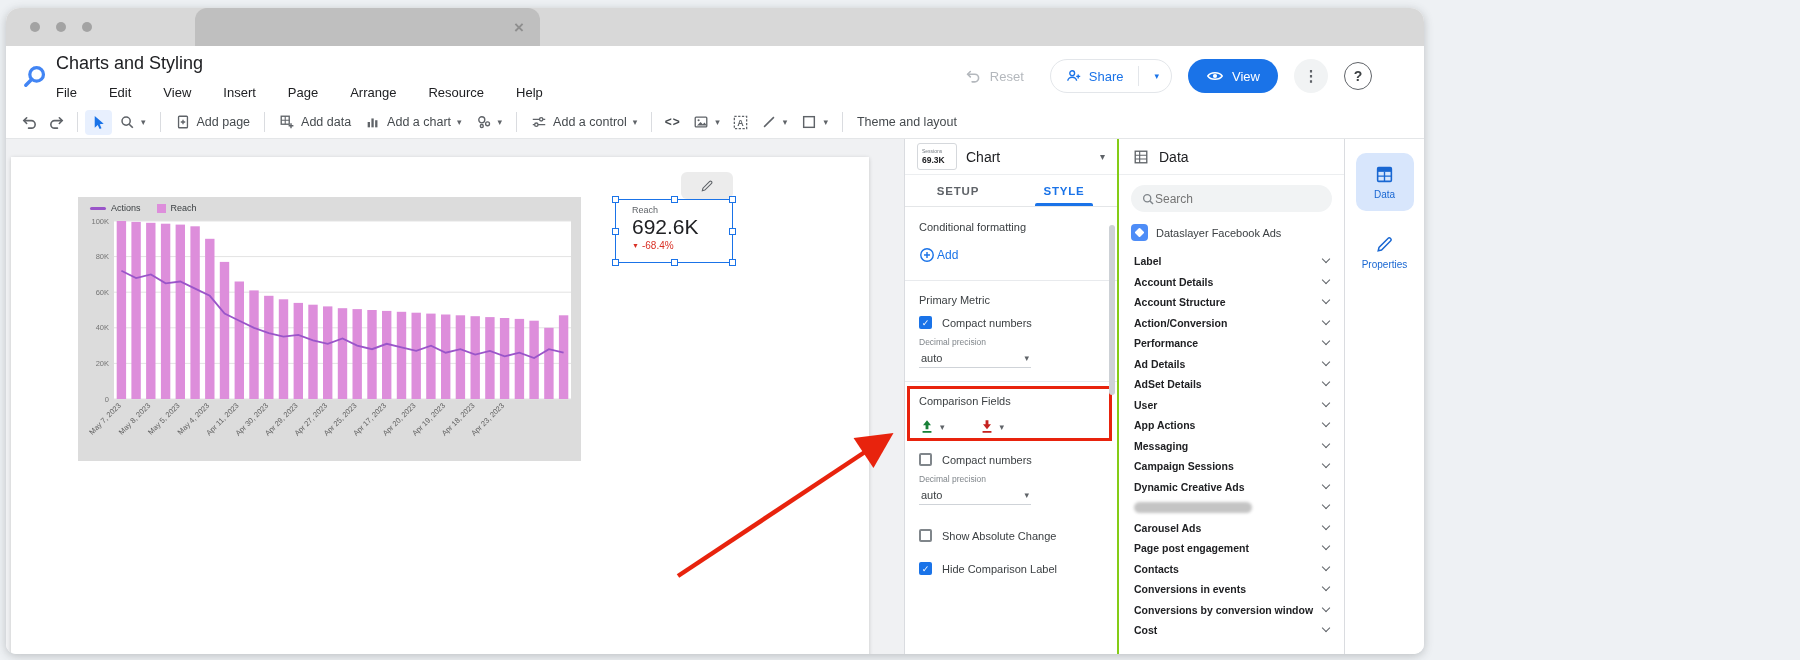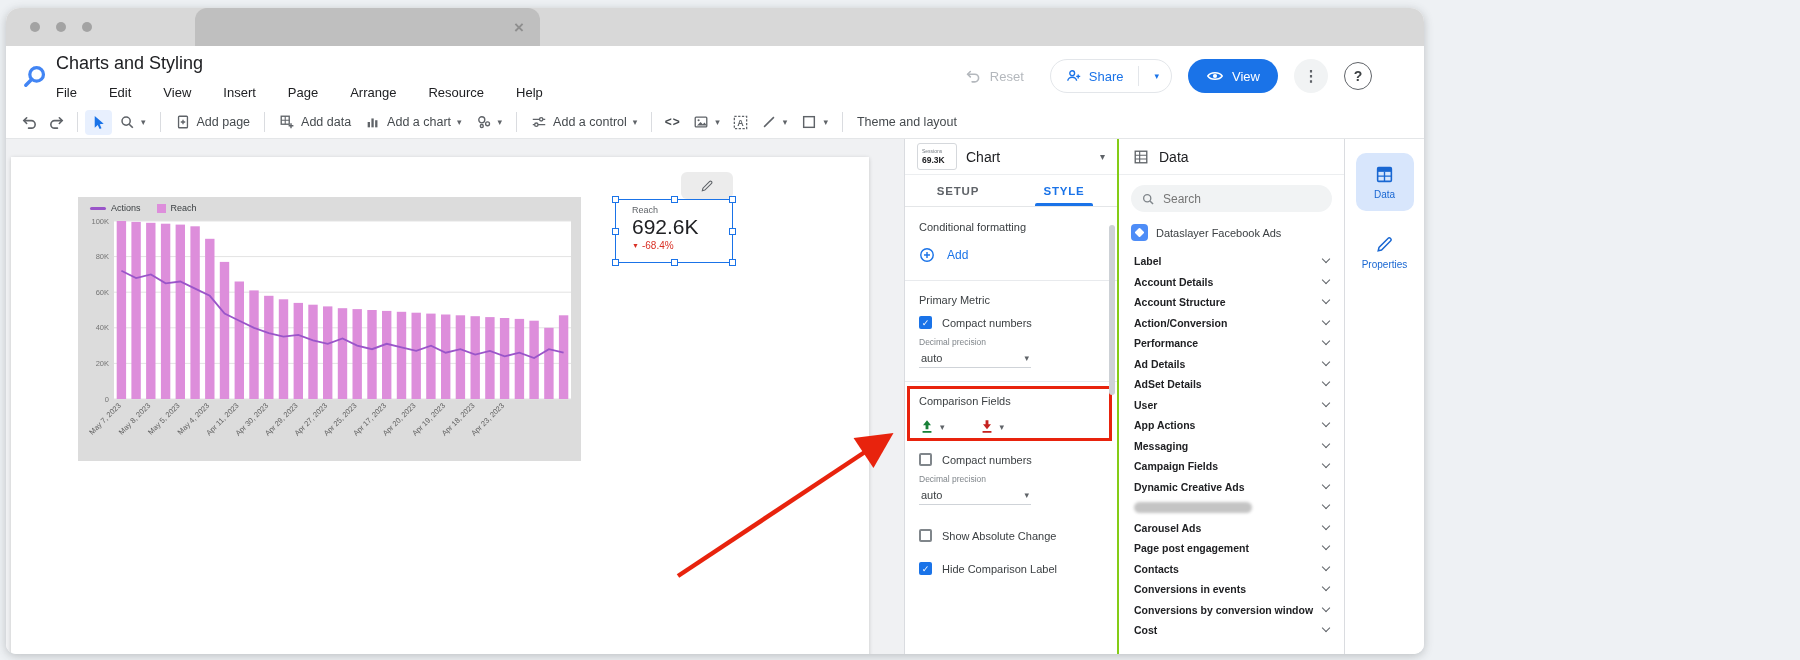--- a/index.html
+++ b/index.html
@@ -72,40 +72,40 @@
   .thumb .tl{font-size:5px;color:#747b82;}
   .thumb .tv{font-size:8.5px;color:#202124;font-weight:bold;}
   .props-title{font-size:14px;font-weight:500;color:#202124;flex:1;}
   .head-caret{color:#5f6368;font-size:10px;}
   .props-tabs{height:32px;flex:none;display:flex;border-bottom:1px solid #e4e6e8;}
   .ptab{flex:1;display:flex;align-items:center;justify-content:center;font-size:11.5px;letter-spacing:.8px;color:#5f6368;font-weight:bold;position:relative;}
   .ptab.active{color:#1a73e8;}
   .ptab.active::after{content:"";position:absolute;bottom:0;left:50%;transform:translateX(-50%);width:58px;height:3px;background:#1a73e8;border-radius:2px 2px 0 0;}
   .props-body{flex:1;padding:14px 14px 0;overflow:hidden;position:relative;}
   .sec-label{font-size:11px;color:#3c4043;font-weight:500;margin-bottom:10px;}
-  .add-btn{display:flex;align-items:center;gap:12px;color:#1a73e8;font-size:12px;font-weight:500;height:24px;}
+  .add-btn{display:flex;align-items:center;gap:2px;color:#1a73e8;font-size:12px;font-weight:500;height:24px;}
   hr.div{border:none;border-top:1px solid #e8eaed;margin:13px -14px;}
   .cbrow{display:flex;align-items:center;gap:10px;margin:2px 0 8px;font-size:11px;color:#3c4043;}
   .cb{width:13px;height:13px;border-radius:2px;flex:none;display:flex;align-items:center;justify-content:center;}
   .cb.on{background:#1a73e8;color:#fff;font-size:9px;}
   .cb.off{border:2px solid #80868b;background:#fff;}
   .tiny-label{font-size:8.5px;color:#80868b;margin:6px 0 2px;}
   .select{width:112px;display:flex;align-items:center;justify-content:space-between;border-bottom:1px solid #cfd3d8;padding:3px 2px;font-size:11px;color:#3c4043;}
   .comparison{position:relative;margin:2px 0 14px;}
   .comp-row{display:flex;align-items:center;gap:34px;padding:2px 0 4px;}
   .comp-item{display:flex;align-items:center;gap:5px;}
   .red-box{position:absolute;left:-12px;right:-9px;top:-9px;bottom:-2px;border:3px solid #e8230d;pointer-events:none;z-index:5;}
   .gap22{height:22px;}
   .gap10{height:10px;}
   .pscroll{position:absolute;right:2px;top:86px;width:6px;height:170px;background:#cdd1d6;border-radius:3px;z-index:6;}
 
   
   .datap{width:226px;flex:none;background:#fff;border-right:1px solid #dadce0;display:flex;flex-direction:column;}
   .datap-head{height:36px;flex:none;display:flex;align-items:center;gap:10px;padding:0 14px;border-bottom:1px solid #eceef0;font-size:14px;font-weight:500;color:#202124;}
-  .search{margin:10px 12px 6px;height:27px;background:#f1f3f4;border-radius:14px;display:flex;align-items:center;padding:0 10px;gap:8px;flex:none;}
+  .search{margin:10px 12px 6px;height:27px;background:#f1f3f4;border-radius:14px;display:flex;align-items:center;padding:0 10px;flex:none;}
   .search input{border:none;background:transparent;outline:none;font-size:12px;color:#3c4043;width:140px;font-family:inherit;}
   .source{display:flex;align-items:center;gap:8px;margin:6px 12px 10px;flex:none;}
   .src-icon{width:17px;height:17px;border-radius:4px;background:#4e8df7;display:flex;align-items:center;justify-content:center;flex:none;}
   .src-dot{width:7px;height:7px;background:#fff;transform:rotate(45deg);border-radius:1px;}
   .source span{font-size:11px;font-weight:500;color:#3c4043;}
   .field-list{flex:1;overflow:hidden;}
   .field-row{height:20.5px;display:flex;align-items:center;justify-content:space-between;padding:0 15px;}
   .f-label{font-size:10.5px;font-weight:bold;color:#202124;}
   .f-label.redacted{width:118px;height:11px;background:#c4c4c4;border-radius:6px;filter:blur(1.5px);}
   .chev{width:6px;height:6px;border-right:1.6px solid #5f6368;border-bottom:1.6px solid #5f6368;transform:rotate(45deg);margin-top:-4px;flex:none;}
@@ -532,21 +532,21 @@
   </div>
           <div class="field-row">
     <span class="f-label">App Actions</span>
     <span class="chev"></span>
   </div>
           <div class="field-row">
     <span class="f-label">Messaging</span>
     <span class="chev"></span>
   </div>
           <div class="field-row">
-    <span class="f-label">Campaign Fields</span>
+    <span class="f-label">Campaign Sessions</span>
     <span class="chev"></span>
   </div>
           <div class="field-row">
     <span class="f-label">Dynamic Creative Ads</span>
     <span class="chev"></span>
   </div>
           <div class="field-row">
     <span class="f-label redacted"></span>
     <span class="chev"></span>
   </div>

